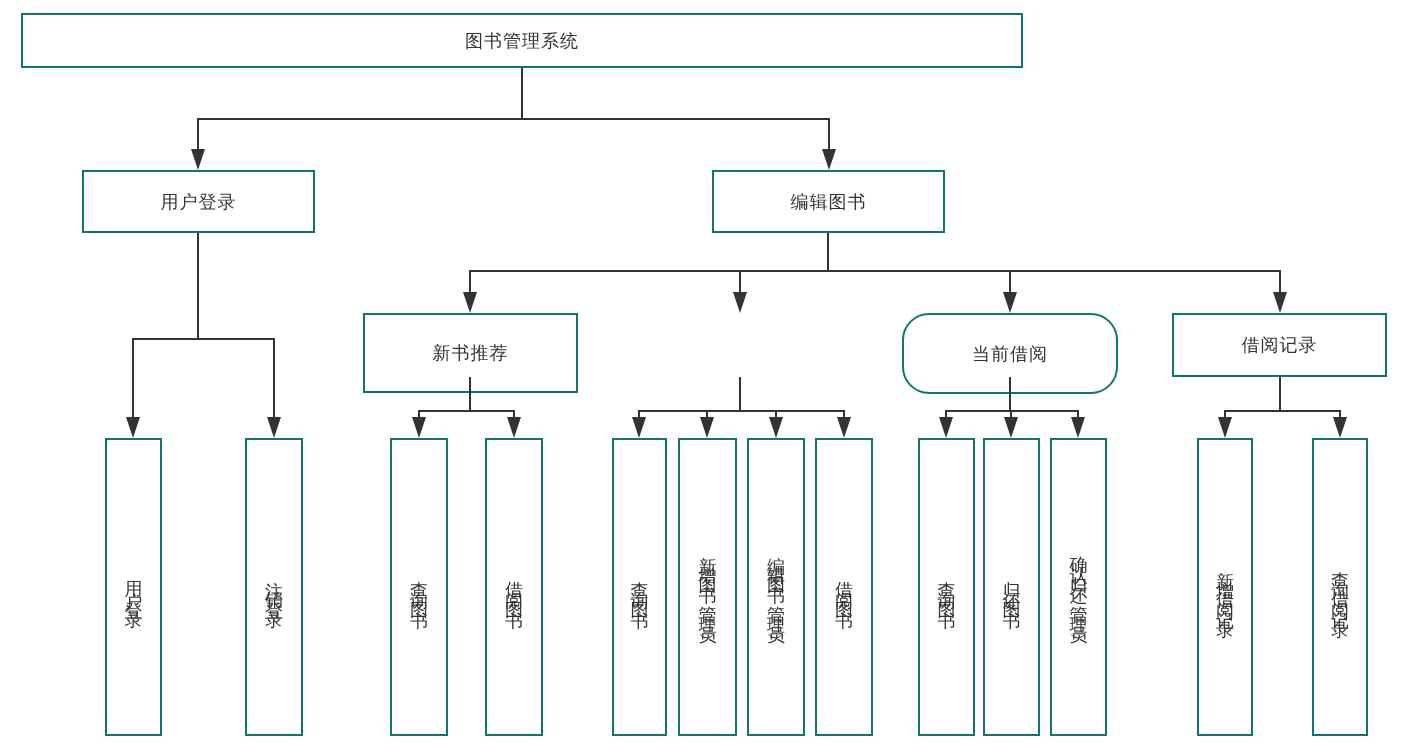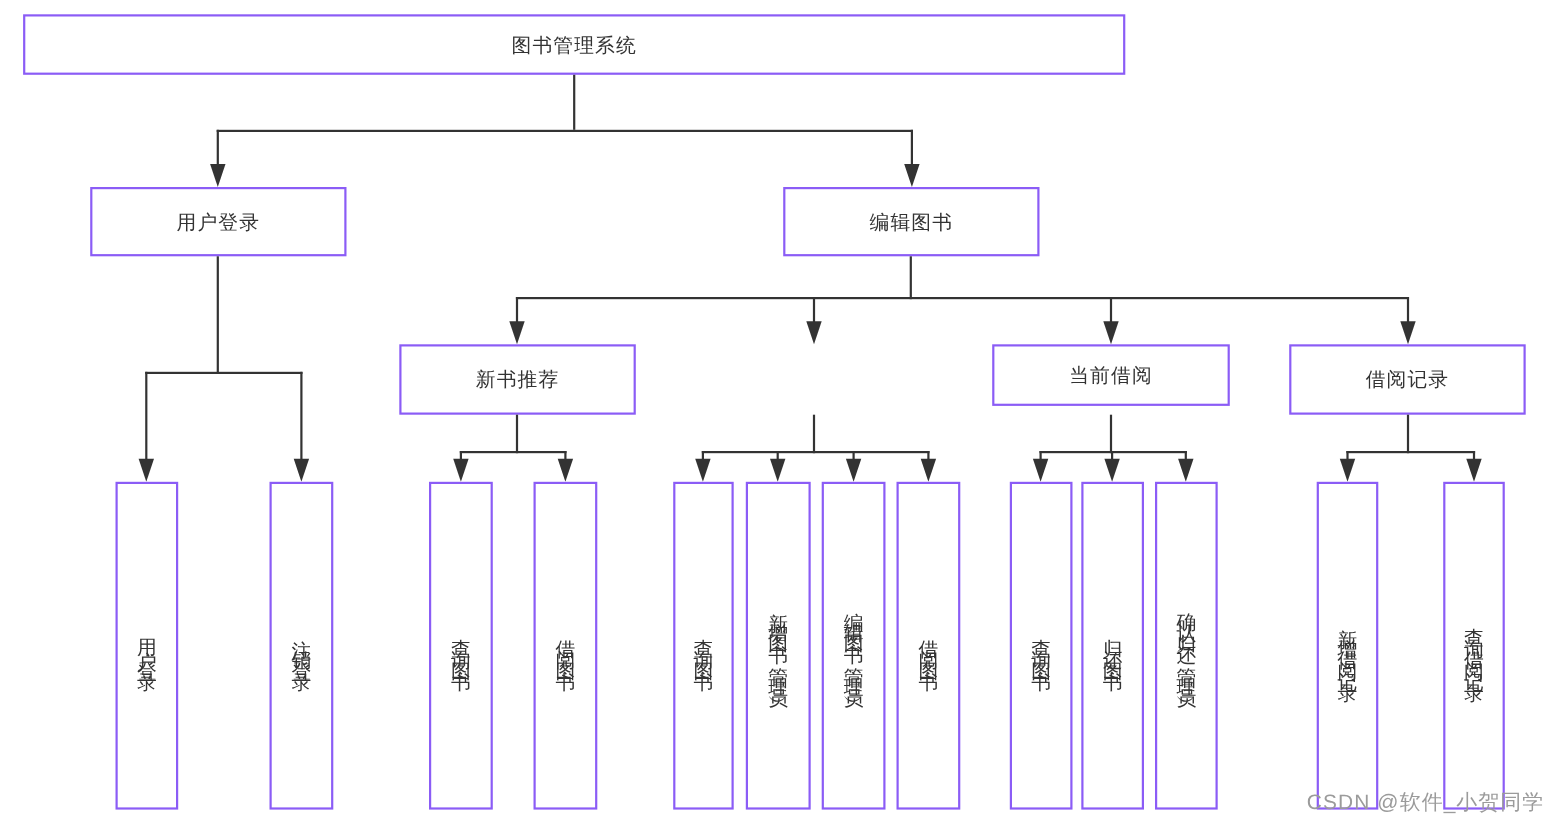--- a/index.html
+++ b/index.html
@@ -3,21 +3,21 @@
 <meta charset="utf-8">
 <style>
   html,body { margin:0; padding:0; background:#ffffff; }
   .stage {
     position:relative; width:1405px; height:747px; background:#ffffff;
     font-family:"Liberation Sans","DejaVu Sans",sans-serif; color:#333333;
     overflow:hidden;
   }
   .box {
     position:absolute; box-sizing:border-box;
-    border:2px solid #8b5cf6; background:#ffffff;
+    border:2px solid #0f766e; background:#ffffff;
     display:flex; align-items:center; justify-content:center;
     font-size:18px; color:#333333;
   }
   .box.h span { white-space:nowrap; letter-spacing:1px; }
   .box.v span {
     writing-mode:vertical-rl; text-orientation:mixed;
     letter-spacing:10px; line-height:1; white-space:nowrap;
   }
   .ln { position:absolute; background:#333333; }
   .arr {
@@ -64,24 +64,24 @@
   <div class="ln" style="left:469px; top:270px; width:811px; height:2px;"></div>
   <div class="ln" style="left:469px; top:270px; width:2px; height:24px;"></div>
   <div class="arr" style="left:463px; top:292px;"></div>
   <div class="ln" style="left:739px; top:270px; width:2px; height:24px;"></div>
   <div class="arr" style="left:733px; top:292px;"></div>
   <div class="ln" style="left:1009px; top:270px; width:2px; height:24px;"></div>
   <div class="arr" style="left:1003px; top:292px;"></div>
   <div class="ln" style="left:1279px; top:270px; width:2px; height:24px;"></div>
   <div class="arr" style="left:1273px; top:292px;"></div>
 
-  <div class="box h" style="left:363px; top:313px; width:215px; height:64px;">
+  <div class="box h" style="left:363px; top:313px; width:215px; height:80px;">
     <span>新书推荐</span>
   </div>
-  <div class="box h" style="left:902px; top:313px; width:216px; height:56px;">
+  <div class="box h" style="left:902px; top:313px; width:216px; height:81px;border-radius:27px;">
     <span>当前借阅</span>
   </div>
   <div class="box h" style="left:1172px; top:313px; width:215px; height:64px;justify-content:center;">
     <span>借阅记录</span>
   </div>
 
   <div class="ln" style="left:469px; top:377px; width:2px; height:35px;"></div>
   <div class="ln" style="left:418px; top:410px; width:97px; height:2px;"></div>
   <div class="ln" style="left:418px; top:410px; width:2px; height:9px;"></div>
   <div class="arr" style="left:412px; top:417px;"></div>
@@ -152,15 +152,14 @@
     <span>确认归还（管理员）</span>
   </div>
 
   <div class="box v" style="left:1197px; top:438px; width:56px; height:298px;">
     <span>新增借阅记录</span>
   </div>
   <div class="box v" style="left:1312px; top:438px; width:56px; height:298px;">
     <span>查询借阅记录</span>
   </div>
 
-  <div class="watermark">CSDN @软件_小贺同学</div>
 
 </div>
 
 </body></html>

